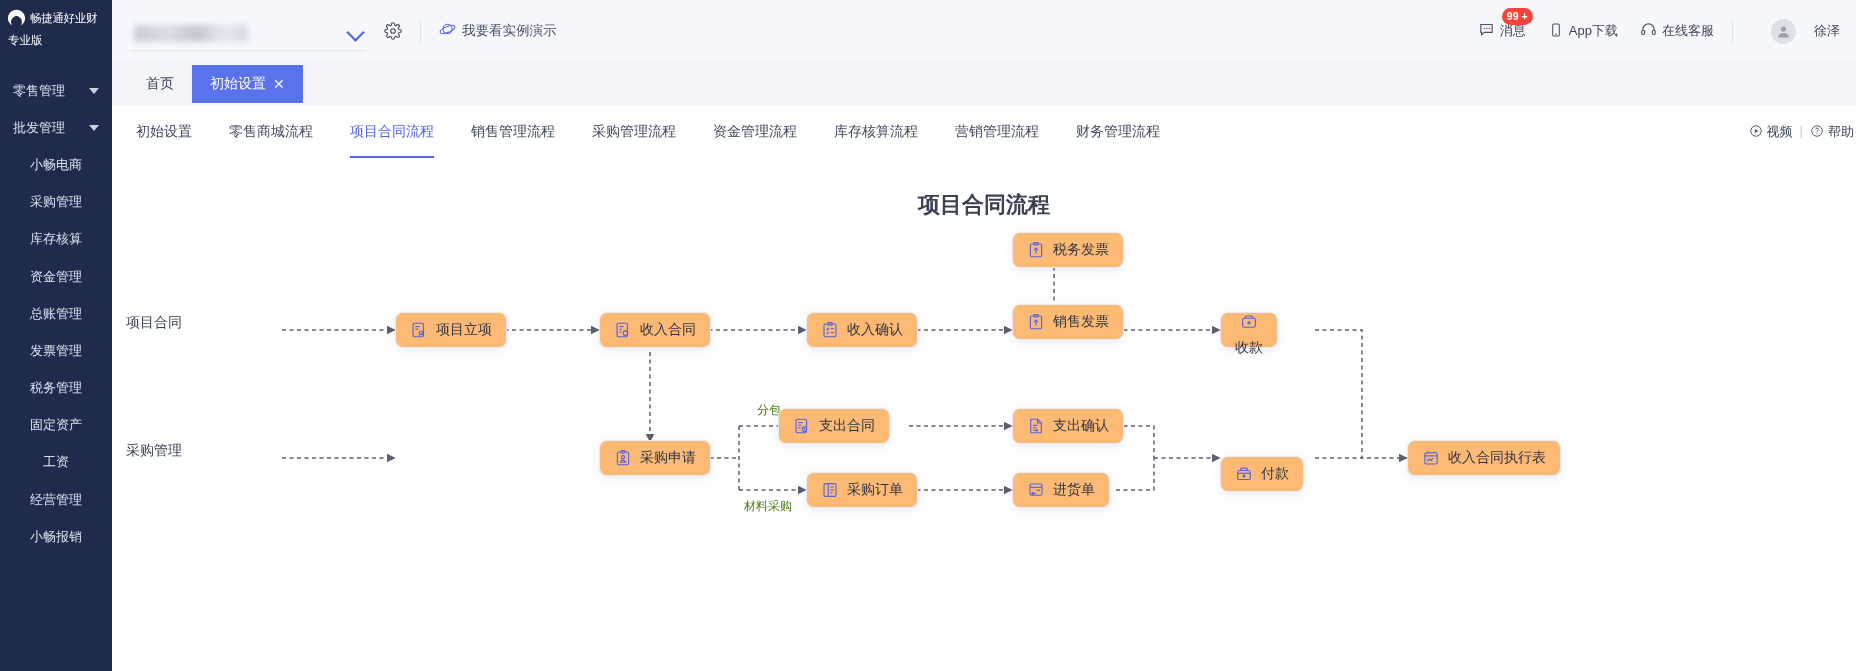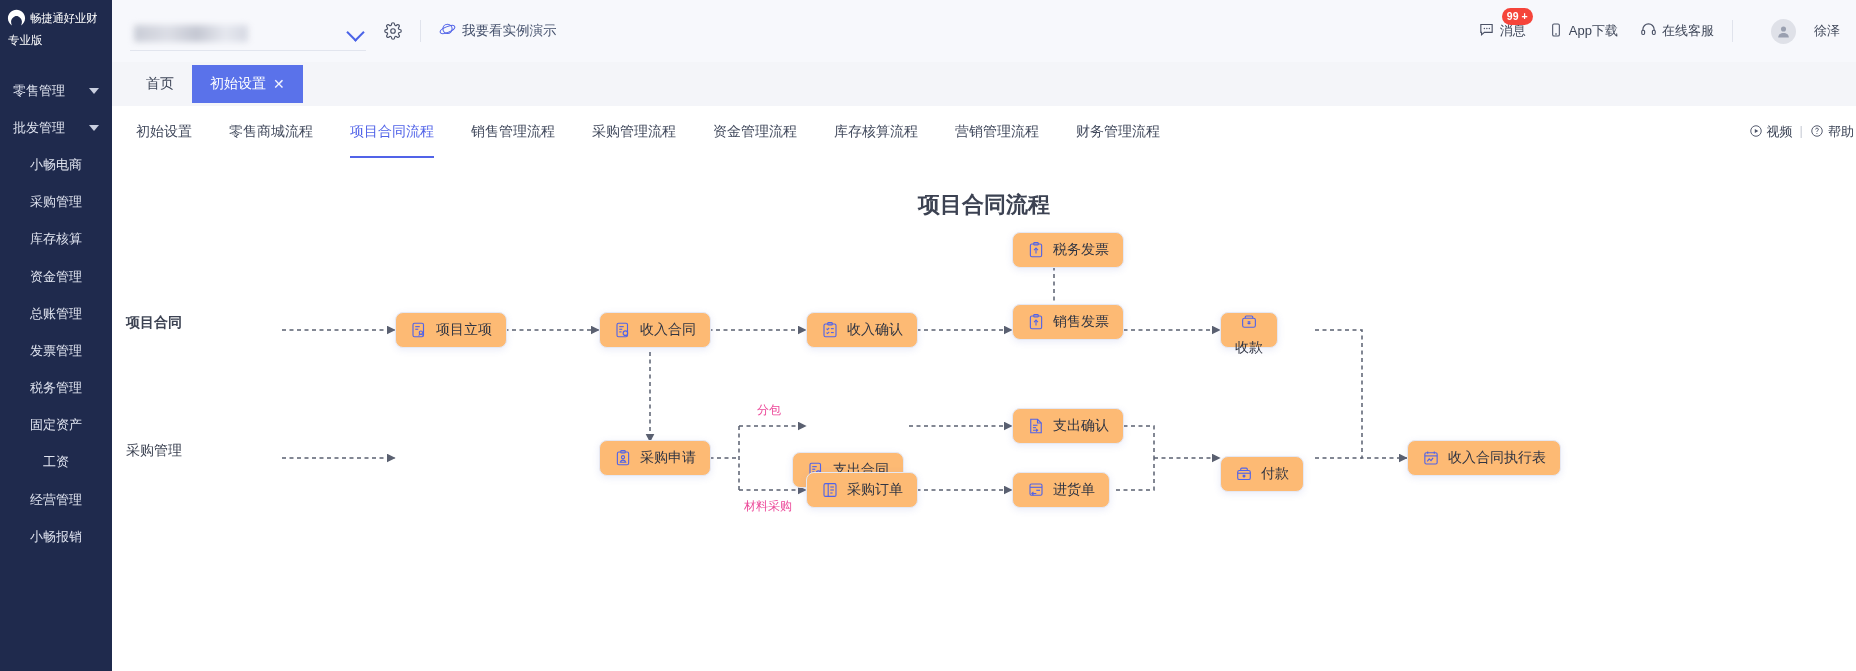--- a/index.html
+++ b/index.html
@@ -205,21 +205,21 @@
   .node .nicon { width: 18px; height: 18px; flex: 0 0 18px; display:flex; }
   .lane-label {
     position: absolute;
     font-size: 14px;
     color: #3c4252;
     white-space: nowrap;
   }
   .edge-label {
     position: absolute;
     font-size: 12px;
-    color: #ec4899;
+    color: #4d7c0f;
     white-space: nowrap;
   }
 </style>
 </head>
 <body>
 
 <div class="app">
 
   <aside class="sidebar">
     <div class="brand">
@@ -462,21 +462,21 @@
             <line x1="797" y1="270" x2="900" y2="270" marker-end="url(#ah)"></line>
 
             <path d="M1004 206 L1042 206 L1042 238"></path>
             <path d="M1004 270 L1042 270 L1042 238"></path>
             <path d="M1042 238 L1108 238" marker-end="url(#ah)"></path>
 
             <path d="M1203 238 L1250 238"></path>
           </g>
         </svg>
 
-        <span class="lane-label" style="left:14px; top:94px;font-weight:bold;">项目合同</span>
+        <span class="lane-label" style="left:14px; top:94px;">项目合同</span>
         <span class="lane-label" style="left:14px; top:222px;">采购管理</span>
 
         <span class="edge-label" style="left:645px; top:182px;">分包</span>
         <span class="edge-label" style="left:632px; top:278px;">材料采购</span>
 
         <div class="node" style="left:283px; top:92px;">
           <span class="nicon">
             <svg viewBox="0 0 24 24" width="18" height="18" fill="none" stroke="#5163e8" stroke-width="1.5">
               <rect x="4" y="3" width="14" height="18" rx="2"></rect>
               <line x1="7" y1="7.5" x2="13" y2="7.5"></line>
@@ -568,21 +568,21 @@
             <svg viewBox="0 0 24 24" width="18" height="18" fill="none" stroke="#5163e8" stroke-width="1.5">
               <rect x="4.5" y="4" width="15" height="17" rx="2"></rect>
               <rect x="9" y="2" width="6" height="3.4" rx="1.1"></rect>
               <circle cx="12" cy="11" r="2.1"></circle>
               <path d="M8.4 17.6c.6-1.9 1.9-2.8 3.6-2.8s3 .9 3.6 2.8z"></path>
             </svg>
           </span>
           <span>采购申请</span>
         </div>
 
-        <div class="node" style="left:680px; top:188px;margin-top:44px;">
+        <div class="node" style="left:666px; top:188px;">
           <span class="nicon">
             <svg viewBox="0 0 24 24" width="18" height="18" fill="none" stroke="#5163e8" stroke-width="1.5">
               <rect x="4" y="3" width="14" height="18" rx="2"></rect>
               <line x1="7" y1="7.5" x2="13" y2="7.5"></line>
               <line x1="7" y1="11" x2="11" y2="11"></line>
               <line x1="7" y1="14.5" x2="10" y2="14.5"></line>
               <circle cx="15.2" cy="16.2" r="3"></circle>
               <path d="M15.2 14.8v1.6l1 .7"></path>
             </svg>
           </span>

